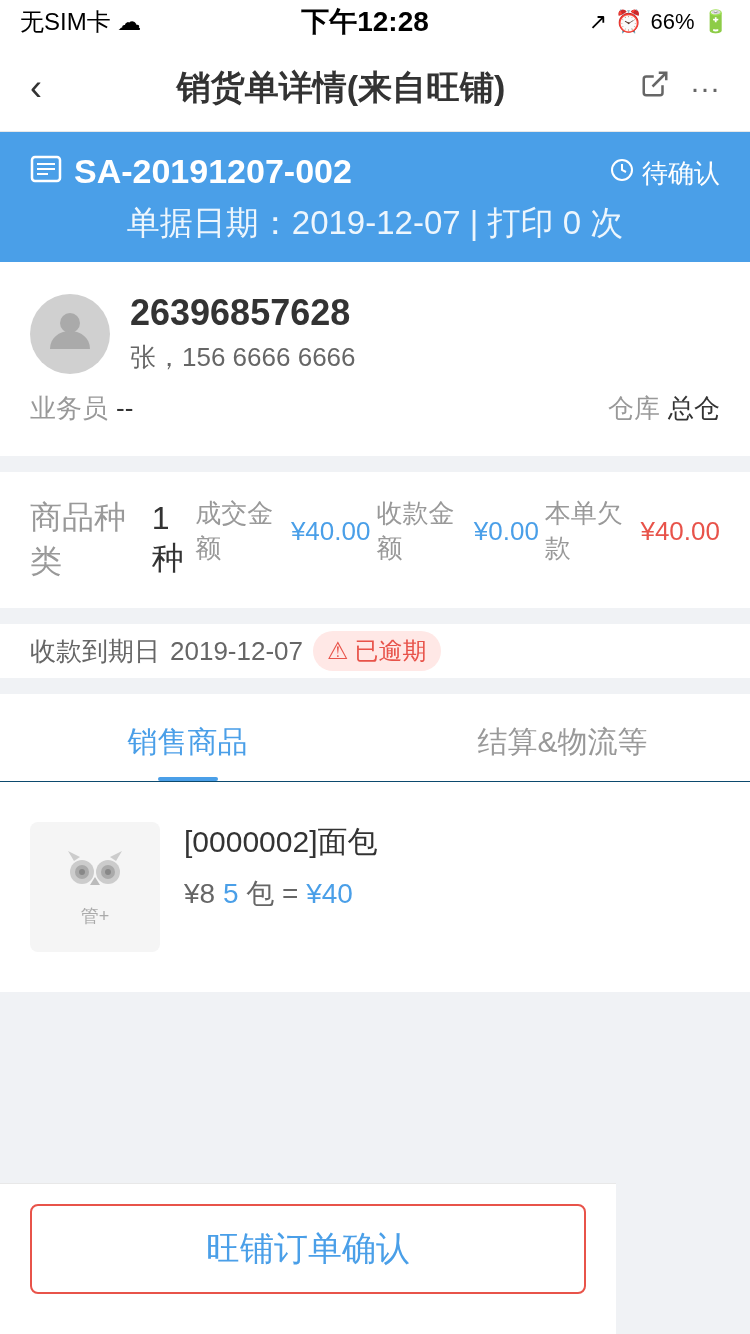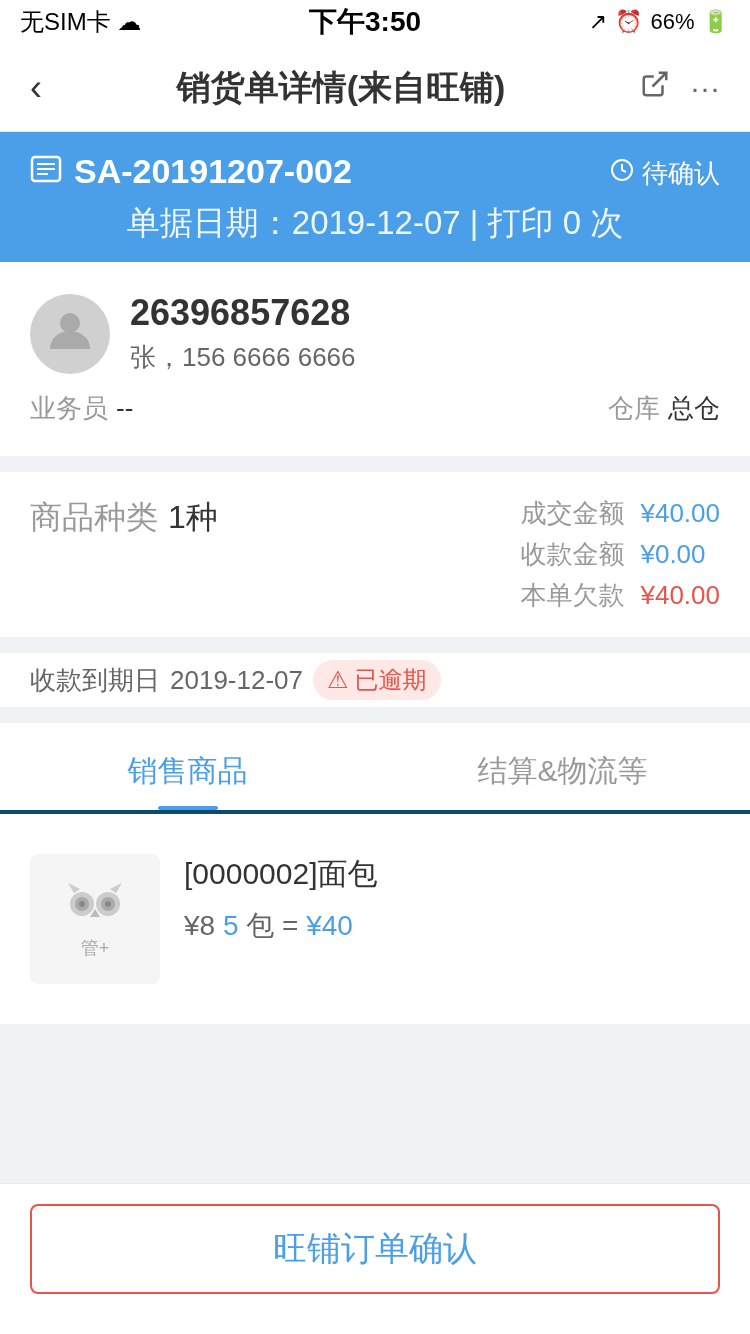--- a/index.html
+++ b/index.html
@@ -159,22 +159,22 @@
       display: flex;
       align-items: center;
       font-size: 32px;
       color: #666;
       gap: 10px;
     }
     .product-types-label { color: #999; }
     .product-types-value { color: #333; }
     .amounts-right {
       display: flex;
-      flex-direction: column;
-      align-items: flex-start;
+      flex-direction: row;
+      align-items: center;
       gap: 6px;
     }
     .amount-item {
       display: flex;
       align-items: center;
       gap: 16px;
       font-size: 26px;
     }
     .amount-label { color: #999; }
     .amount-value-blue { color: #4a9fe8; font-weight: 500; }
@@ -199,21 +199,21 @@
       font-size: 24px;
       display: flex;
       align-items: center;
       gap: 6px;
     }
 
     
     .tabs-container {
       background: #fff;
       display: flex;
-      border-bottom: 4px solid #0c4a6e;
+      border-bottom: 1px solid #0c4a6e;
       margin-bottom: 0;
     }
     .tab {
       flex: 1;
       text-align: center;
       padding: 28px 0 18px;
       font-size: 30px;
       color: #999;
       position: relative;
       cursor: pointer;
@@ -296,21 +296,21 @@
     .empty-area {
       background: #f0f2f5;
       height: 200px;
     }
 
     
     .bottom-bar {
       position: fixed;
       bottom: 0;
       left: 0;
-      width: 750px;
+      width: 616px;
       background: #fff;
       padding: 20px 30px 40px;
       border-top: 1px solid #e8e8e8;
     }
     .confirm-btn {
       width: 100%;
       height: 90px;
       border: 2.5px solid #e8534a;
       border-radius: 8px;
       background: #fff;
@@ -323,21 +323,21 @@
       justify-content: center;
     }
   </style>
 </head>
 <body>
 
 <div class="status-bar">
   <div class="status-left">
     <span>无SIM卡 ☁</span>
   </div>
-  <div class="status-center">下午3:50</div>
+  <div class="status-center">下午12:28</div>
   <div class="status-right">
     <span>↗</span>
     <span>⏰</span>
     <span>66%</span>
     <span>🔋</span>
   </div>
 </div>
 
 <div class="nav-bar">
   <div class="nav-back">‹</div>

